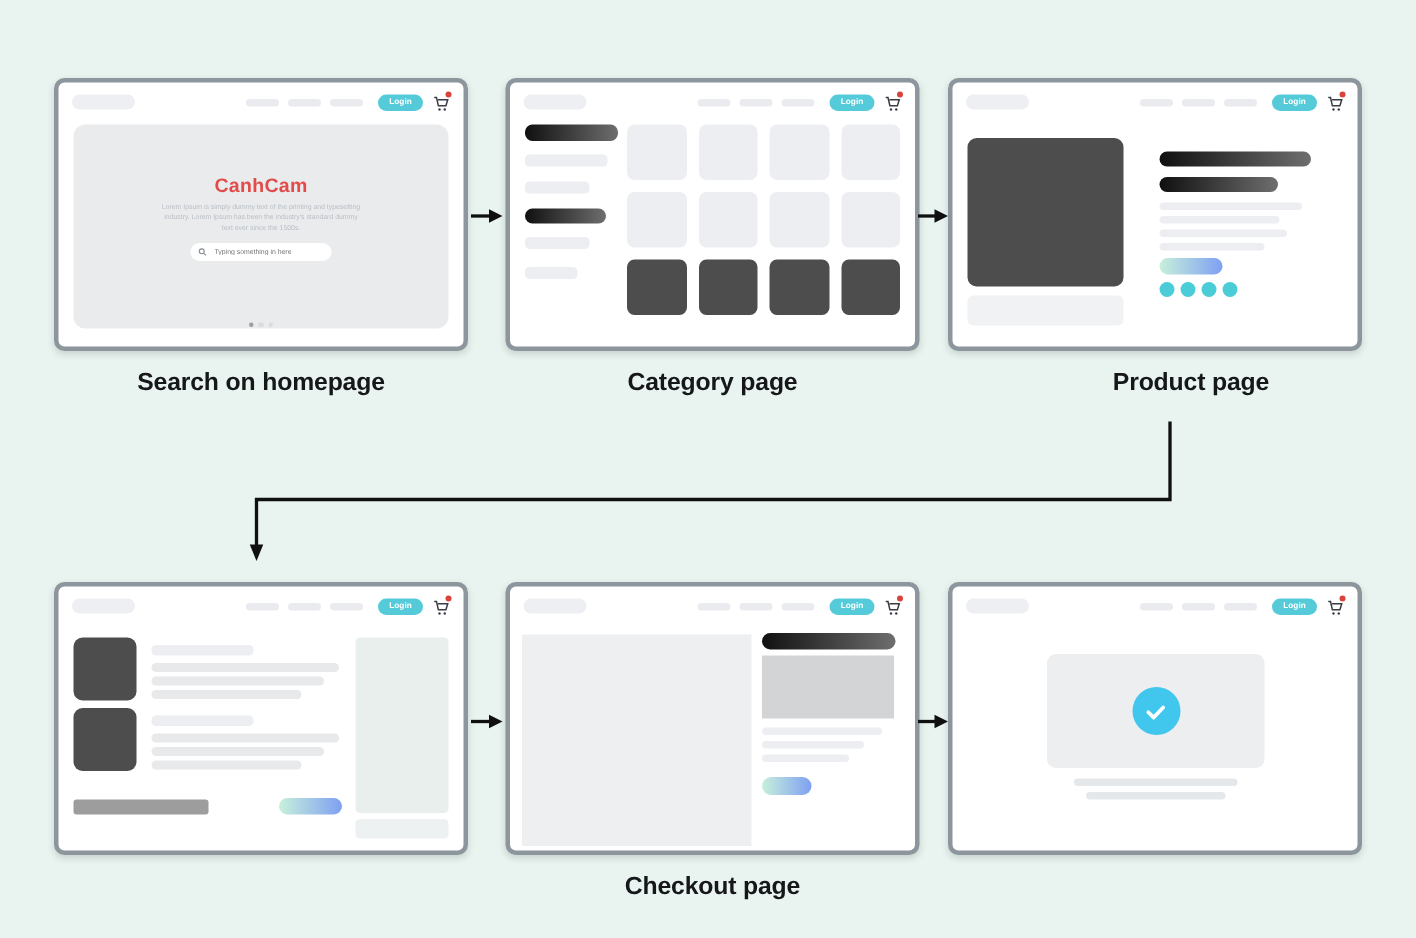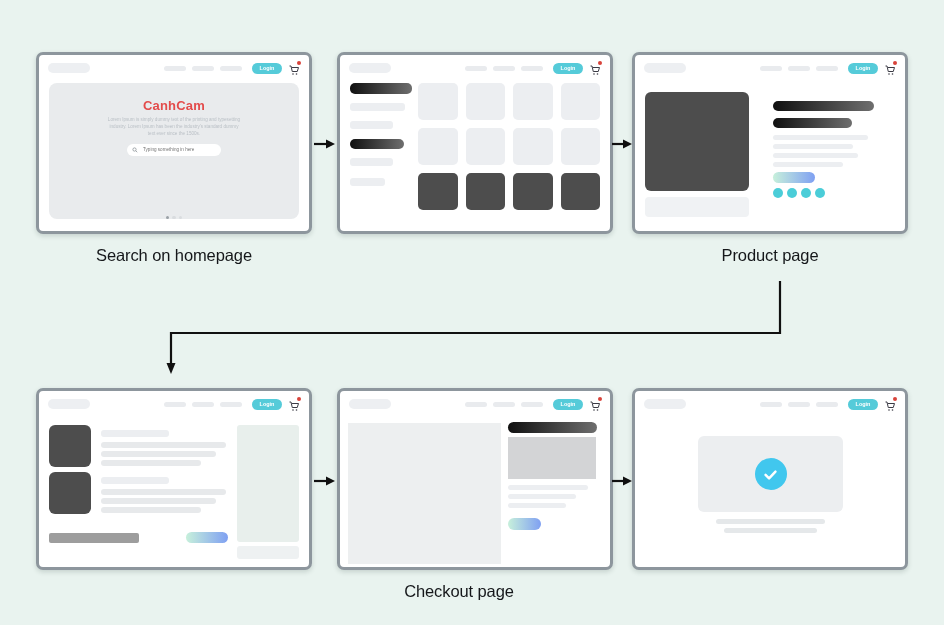--- a/index.html
+++ b/index.html
@@ -44,21 +44,21 @@
   .blk{position:absolute;}
   .lightbar{background:#eceef1;border-radius:3px;}
   .darkgrad{background:linear-gradient(90deg,#101010,#6e6e6e);border-radius:5px;}
   .darkblock{background:#4d4d4d;border-radius:6px;}
   .gradpill{background:linear-gradient(90deg,#c7f0db,#7fa0f2);border-radius:6px;}
   .tealdot{width:10px;height:10px;border-radius:50%;background:#4bcdd8;display:inline-block;}
   
   .hero{
     position:absolute;left:10px;top:28px;width:250px;height:136px;
     background:#e9ebed;border-radius:8px;text-align:center;box-sizing:border-box;
-    padding-top:15px;
+    padding-top:33px;
   }
   .brand{font-size:13px;font-weight:bold;color:#e34b4b;letter-spacing:.2px;}
   .tagline{
     margin:4px auto 0;width:136px;font-size:4.6px;line-height:1.5;
     color:#b9bfc5;
   }
   .searchpill{
     margin:6px auto 0;width:94px;height:12px;border-radius:6px;background:#ffffff;
     display:flex;align-items:center;padding:0 5px;box-sizing:border-box;gap:3px;
   }
@@ -72,21 +72,21 @@
   
   .cat-grid{
     position:absolute;left:78px;top:28px;width:182px;
     display:grid;grid-template-columns:repeat(4,1fr);gap:8px;
   }
   .tile{height:37px;border-radius:5px;background:#eceef1;}
   .tile.dark{background:#4d4d4d;}
   
   .flow-label{
     position:absolute;width:276px;text-align:center;
-    font-size:16.5px;font-weight:normal;color:#15171a;letter-spacing:-.1px;
+    font-size:16.5px;font-weight:bold;color:#15171a;letter-spacing:-.1px;
   }
   .arrows{position:absolute;left:0;top:0;pointer-events:none;}
 </style>
 </head>
 <body>
 
 <div class="stage">
 
   <div class="card" style="left:36px;top:52px;">
     <div class="hdr">
@@ -298,22 +298,23 @@
     <div class="blk" style="left:119.5px;top:67px;width:32px;height:32px;border-radius:50%;background:#41c7ee;display:flex;align-items:center;justify-content:center;">
       <svg width="17" height="17" viewBox="0 0 24 24" fill="none" stroke="#ffffff" stroke-width="3.5" stroke-linecap="round" stroke-linejoin="round">
           <path d="M5 12.5l5 5L19 8"></path>
         </svg>
     </div>
     <div class="blk" style="left:81px;top:128px;width:109px;height:5px;background:#e5e8ea;border-radius:2.5px;"></div>
     <div class="blk" style="left:89px;top:137px;width:93px;height:5px;background:#e5e8ea;border-radius:2.5px;"></div>
   </div>
 
   <div class="flow-label" style="left:36px;top:246px;">Search on homepage</div>
-  <div class="flow-label" style="left:632px;top:246px;">Product page</div>
-  <div class="flow-label" style="left:321px;top:582px;">Checkout page</div>
+  <div class="flow-label" style="left:337px;top:246px;">Category page</div>
+  <div class="flow-label" style="left:656px;top:246px;">Product page</div>
+  <div class="flow-label" style="left:337px;top:582px;">Checkout page</div>
 
   <svg class="arrows" width="944" height="625" viewBox="0 0 944 625">
     <g>
       <path d="M314 144 H327" stroke="#101010" stroke-width="2.2" fill="none"></path>
       <path d="M326 139.5 L335 144 L326 148.5 Z" fill="#101010"></path>
     </g>
     <g>
       <path d="M612 144 H624" stroke="#101010" stroke-width="2.2" fill="none"></path>
       <path d="M623 139.5 L632 144 L623 148.5 Z" fill="#101010"></path>
     </g>

